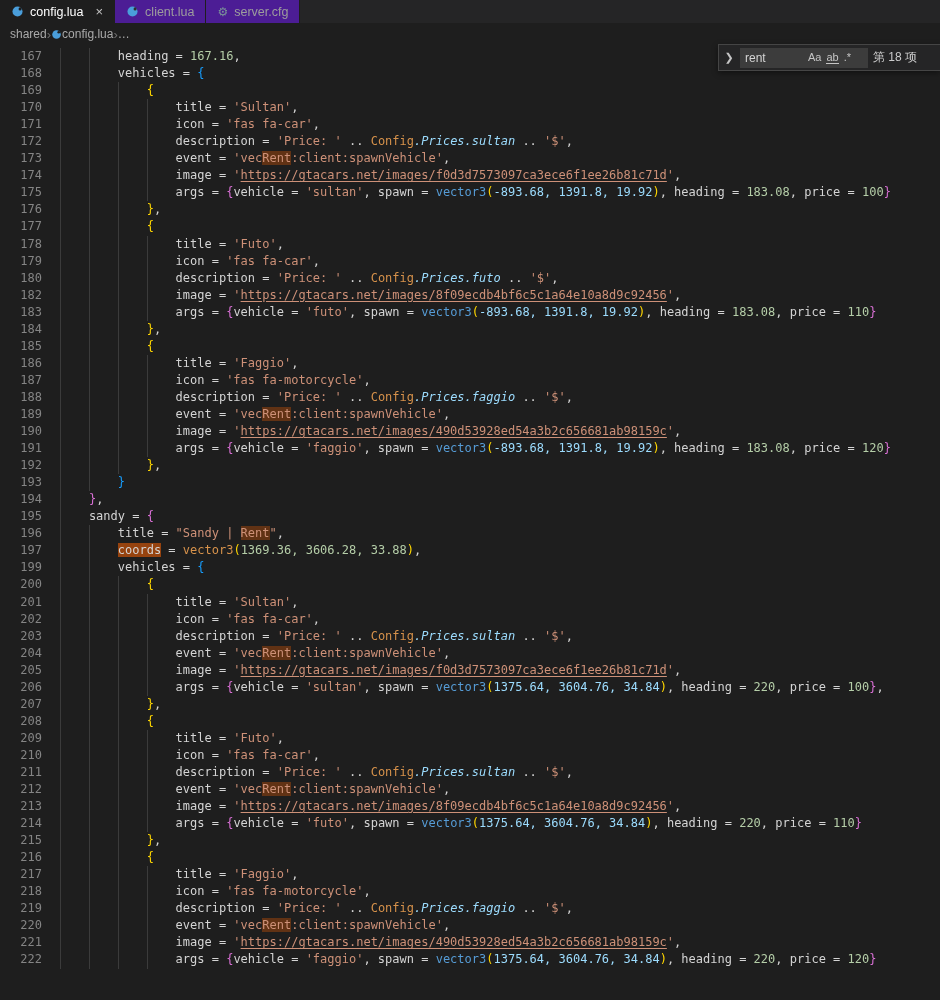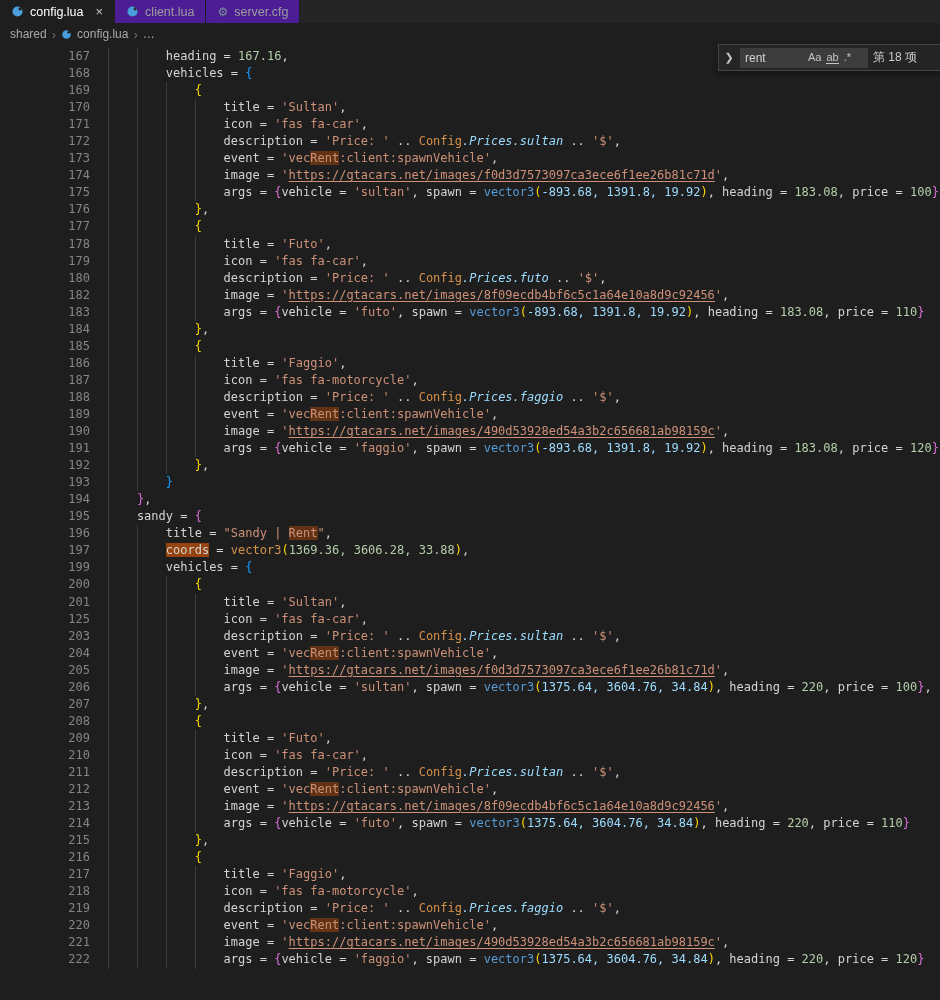--- a/index.html
+++ b/index.html
@@ -9,30 +9,30 @@
   
   .tabbar { height:23px; background:#252526; display:flex; align-items:stretch; }
   .tab { display:flex; align-items:center; gap:6px; padding:0 11px; font-size:12.5px;
          color:#9d9d9d; background:#4c1d95; border-right:1px solid #1e1e1e; cursor:pointer; }
   .tab.active { background:#1e1e1e; color:#ffffff; }
   .tab .close { font-size:13px; color:#c5c5c5; margin-left:6px; }
   .icon-lua { width:13px; height:13px; display:inline-block; flex:none; }
   .icon-gear { font-size:12px; color:#7a9199; line-height:1; }
 
   
-  .breadcrumbs { height:22px; display:flex; align-items:center; gap:5px; padding-left:10px;
+  .breadcrumbs { height:22px; display:flex; align-items:center; padding-left:10px;
                  background:#1e1e1e; font-size:12px; color:#a9a9a9; }
   .breadcrumbs .sep { color:#6e6e6e; font-size:13px; }
   .breadcrumbs .crumb { cursor:pointer; }
   .breadcrumbs .icon-lua { width:11px; height:11px; }
 
   
   .editor { position:relative; padding-top:3px;
             font-family:"DejaVu Sans Mono", monospace; font-size:12px; }
-  .line { white-space:pre; height:17.05px; line-height:17.05px;margin-left:48px; }
+  .line { white-space:pre; height:17.05px; line-height:17.05px; }
   .ln { display:inline-block; width:42px; margin-right:18px; text-align:right;
         color:#858585; }
   .ind { display:inline-block; width:4ch; height:17.05px; vertical-align:top;
          border-left:1px solid #3b3b3b; }
   .t-fg  { color:#d4d4d4; }
   .t-str { color:#ce9178; }
   .t-num { color:#b5cea8; }
   .t-nb  { color:#9cdcfe; }
   .t-pr  { color:#9cdcfe;font-style:italic; }
   .t-org { color:#d7924b; }
@@ -134,21 +134,21 @@
       <div class="line"><span class="ln">191</span><span class="ind"></span><span class="ind"></span><span class="ind"></span><span class="ind"></span><span class="t-fg">args = </span><span class="t-bp">{</span><span class="t-fg">vehicle = </span><span class="t-str">'faggio'</span><span class="t-fg">, spawn = </span><span class="t-vb">vector3</span><span class="t-by">(</span><span class="t-nb">-893.68, 1391.8, 19.92</span><span class="t-by">)</span><span class="t-fg">, heading = </span><span class="t-num">183.08</span><span class="t-fg">, price = </span><span class="t-num">120</span><span class="t-bp">}</span></div>
       <div class="line"><span class="ln">192</span><span class="ind"></span><span class="ind"></span><span class="ind"></span><span class="t-by">}</span><span class="t-fg">,</span></div>
       <div class="line"><span class="ln">193</span><span class="ind"></span><span class="ind"></span><span class="t-bb">}</span></div>
       <div class="line"><span class="ln">194</span><span class="ind"></span><span class="t-bp">}</span><span class="t-fg">,</span></div>
       <div class="line"><span class="ln">195</span><span class="ind"></span><span class="t-fg">sandy = </span><span class="t-bp">{</span></div>
       <div class="line"><span class="ln">196</span><span class="ind"></span><span class="ind"></span><span class="t-fg">title = </span><span class="t-str">"Sandy | </span><span class="t-hl">Rent</span><span class="t-str">"</span><span class="t-fg">,</span></div>
       <div class="line"><span class="ln">197</span><span class="ind"></span><span class="ind"></span><span class="t-sel">coords</span><span class="t-fg"> = </span><span class="t-org">vector3</span><span class="t-by">(</span><span class="t-num">1369.36, 3606.28, 33.88</span><span class="t-by">)</span><span class="t-fg">,</span></div>
       <div class="line"><span class="ln">199</span><span class="ind"></span><span class="ind"></span><span class="t-fg">vehicles = </span><span class="t-bb">{</span></div>
       <div class="line"><span class="ln">200</span><span class="ind"></span><span class="ind"></span><span class="ind"></span><span class="t-by">{</span></div>
       <div class="line"><span class="ln">201</span><span class="ind"></span><span class="ind"></span><span class="ind"></span><span class="ind"></span><span class="t-fg">title = </span><span class="t-str">'Sultan'</span><span class="t-fg">,</span></div>
-      <div class="line"><span class="ln">125</span><span class="ind"></span><span class="ind"></span><span class="ind"></span><span class="ind"></span><span class="t-fg">icon = </span><span class="t-str">'fas fa-car'</span><span class="t-fg">,</span></div>
+      <div class="line"><span class="ln">202</span><span class="ind"></span><span class="ind"></span><span class="ind"></span><span class="ind"></span><span class="t-fg">icon = </span><span class="t-str">'fas fa-car'</span><span class="t-fg">,</span></div>
       <div class="line"><span class="ln">203</span><span class="ind"></span><span class="ind"></span><span class="ind"></span><span class="ind"></span><span class="t-fg">description = </span><span class="t-str">'Price: '</span><span class="t-fg"> .. </span><span class="t-org">Config</span><span class="t-pr">.Prices.sultan</span><span class="t-fg"> .. </span><span class="t-str">'$'</span><span class="t-fg">,</span></div>
       <div class="line"><span class="ln">204</span><span class="ind"></span><span class="ind"></span><span class="ind"></span><span class="ind"></span><span class="t-fg">event = </span><span class="t-str">'vec</span><span class="t-hl">Rent</span><span class="t-str">:client:spawnVehicle'</span><span class="t-fg">,</span></div>
       <div class="line"><span class="ln">205</span><span class="ind"></span><span class="ind"></span><span class="ind"></span><span class="ind"></span><span class="t-fg">image = </span><span class="t-str">'</span><span class="t-lnk">https://gtacars.net/images/f0d3d7573097ca3ece6f1ee26b81c71d</span><span class="t-str">'</span><span class="t-fg">,</span></div>
       <div class="line"><span class="ln">206</span><span class="ind"></span><span class="ind"></span><span class="ind"></span><span class="ind"></span><span class="t-fg">args = </span><span class="t-bp">{</span><span class="t-fg">vehicle = </span><span class="t-str">'sultan'</span><span class="t-fg">, spawn = </span><span class="t-vb">vector3</span><span class="t-by">(</span><span class="t-nb">1375.64, 3604.76, 34.84</span><span class="t-by">)</span><span class="t-fg">, heading = </span><span class="t-num">220</span><span class="t-fg">, price = </span><span class="t-num">100</span><span class="t-bp">}</span><span class="t-fg">,</span></div>
       <div class="line"><span class="ln">207</span><span class="ind"></span><span class="ind"></span><span class="ind"></span><span class="t-by">}</span><span class="t-fg">,</span></div>
       <div class="line"><span class="ln">208</span><span class="ind"></span><span class="ind"></span><span class="ind"></span><span class="t-by">{</span></div>
       <div class="line"><span class="ln">209</span><span class="ind"></span><span class="ind"></span><span class="ind"></span><span class="ind"></span><span class="t-fg">title = </span><span class="t-str">'Futo'</span><span class="t-fg">,</span></div>
       <div class="line"><span class="ln">210</span><span class="ind"></span><span class="ind"></span><span class="ind"></span><span class="ind"></span><span class="t-fg">icon = </span><span class="t-str">'fas fa-car'</span><span class="t-fg">,</span></div>
       <div class="line"><span class="ln">211</span><span class="ind"></span><span class="ind"></span><span class="ind"></span><span class="ind"></span><span class="t-fg">description = </span><span class="t-str">'Price: '</span><span class="t-fg"> .. </span><span class="t-org">Config</span><span class="t-pr">.Prices.sultan</span><span class="t-fg"> .. </span><span class="t-str">'$'</span><span class="t-fg">,</span></div>
       <div class="line"><span class="ln">212</span><span class="ind"></span><span class="ind"></span><span class="ind"></span><span class="ind"></span><span class="t-fg">event = </span><span class="t-str">'vec</span><span class="t-hl">Rent</span><span class="t-str">:client:spawnVehicle'</span><span class="t-fg">,</span></div>

